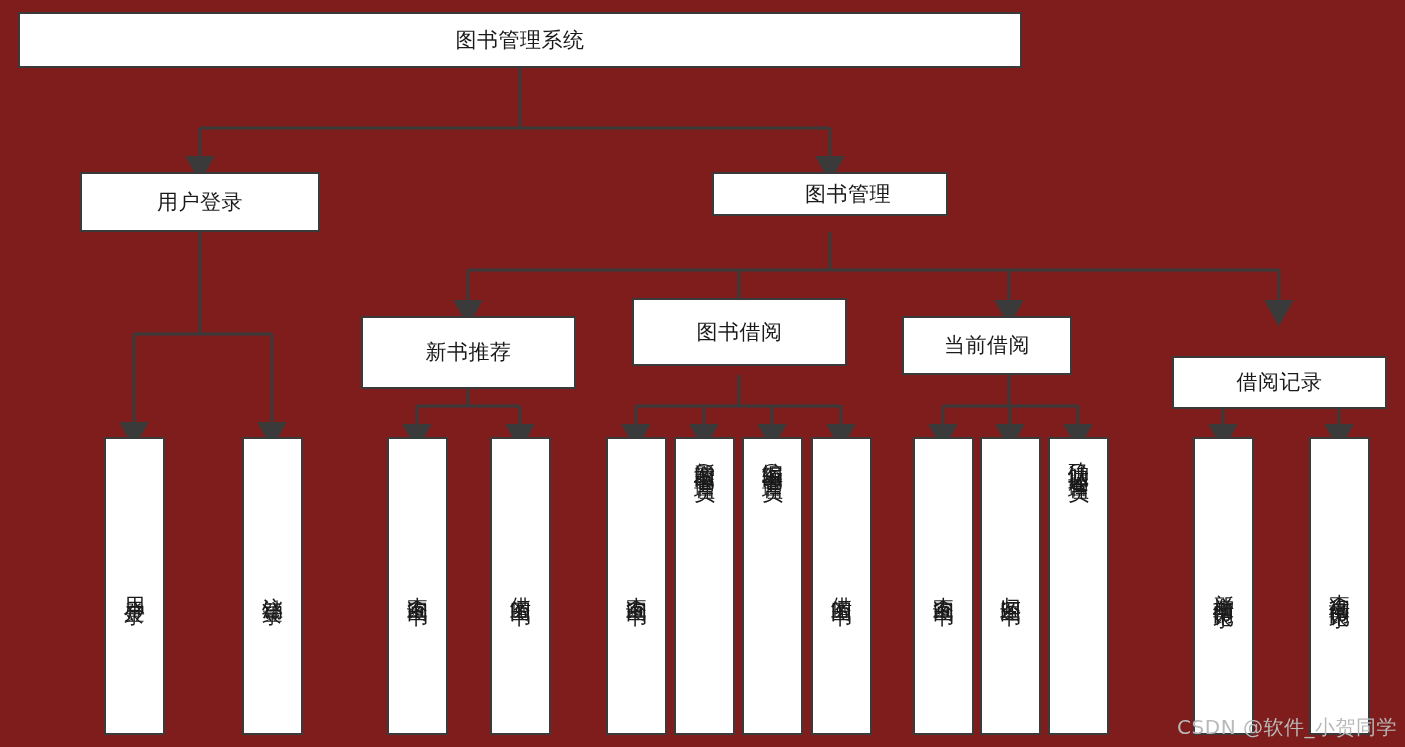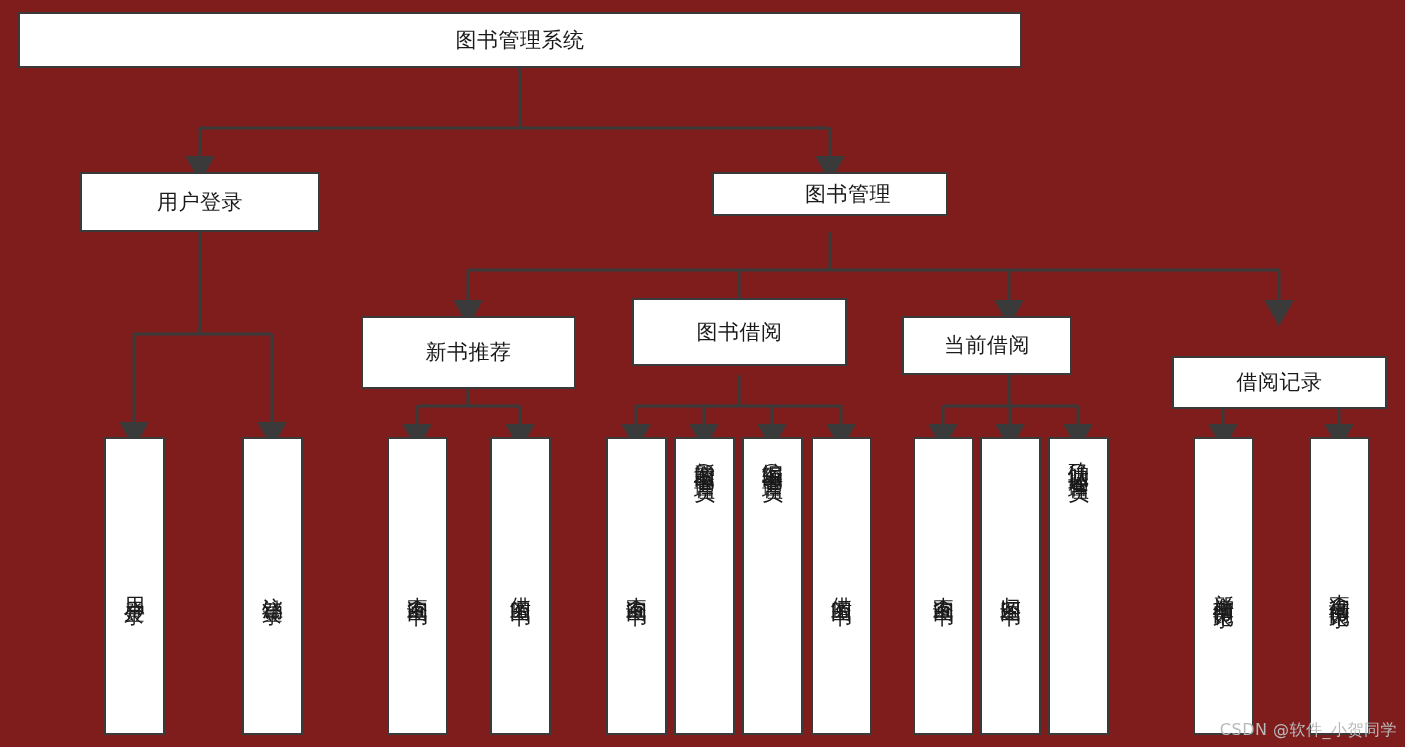--- a/index.html
+++ b/index.html
@@ -43,21 +43,21 @@
     line-height:1.05;
   }
   .node.vert.center{
     align-items:center;
     padding-top:0;
   }
   #watermark{
     position:absolute;
     right:8px;
     bottom:6px;
-    font-size:16px;
+    font-size:20px;
     color:#b9b9b9;
     letter-spacing:0.5px;
     white-space:nowrap;
     pointer-events:none;
   }
 </style>
 </head>
 <body>
 
 <div id="canvas">

